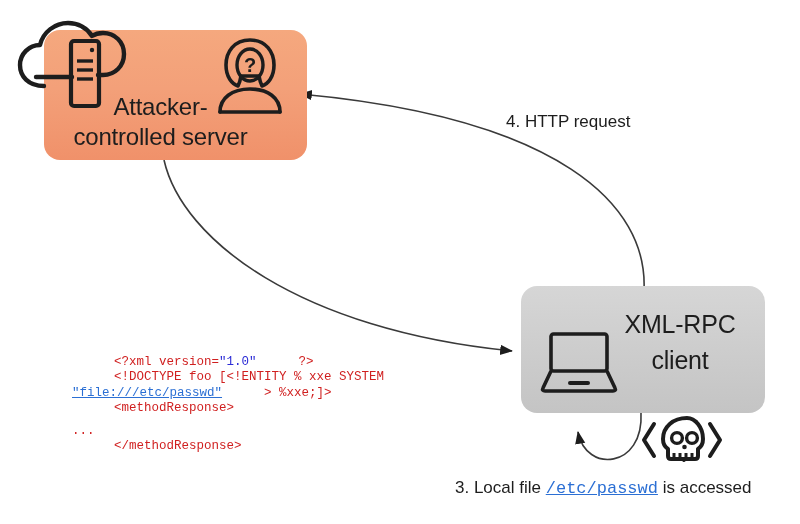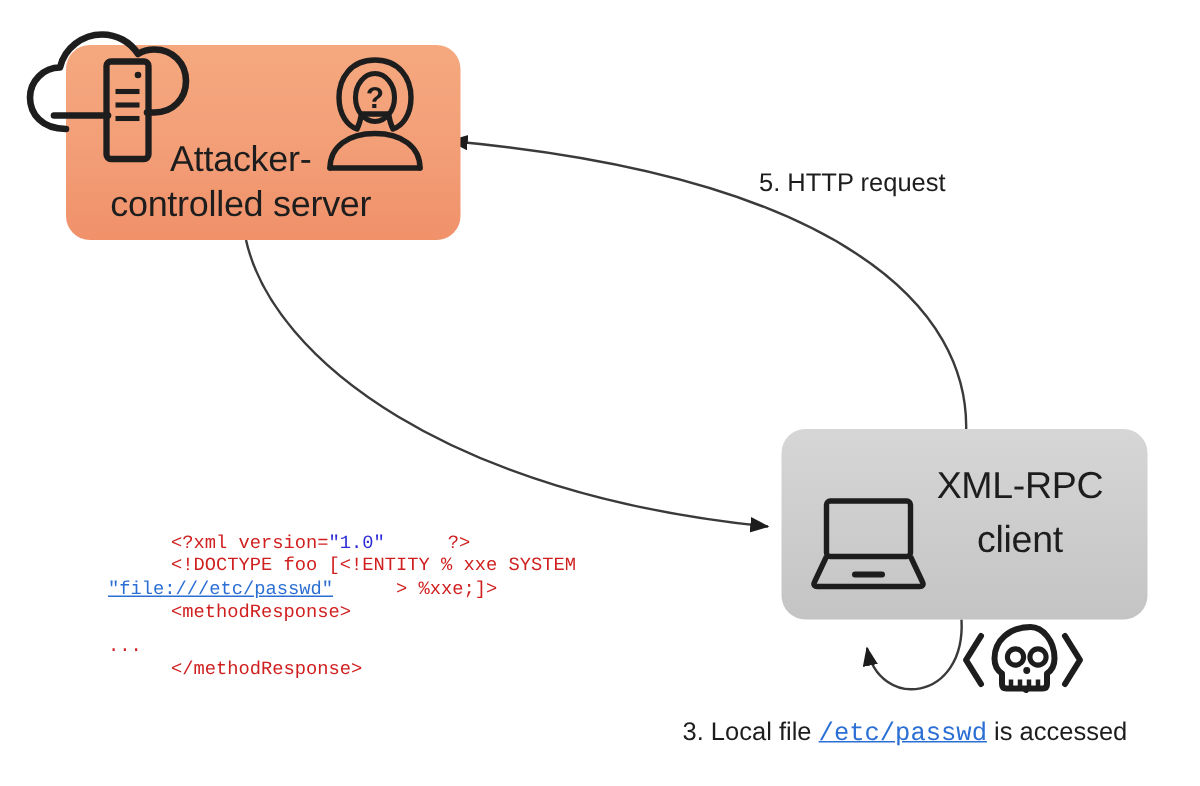--- a/index.html
+++ b/index.html
@@ -174,20 +174,20 @@
     <circle cx="44.5" cy="33" r="2.3" fill="#1d1d1d"></circle>
     <line x1="34" y1="39" x2="34" y2="45" stroke="#1d1d1d" stroke-width="3"></line>
     <line x1="40" y1="39" x2="40" y2="45" stroke="#1d1d1d" stroke-width="3"></line>
     <line x1="46" y1="39" x2="46" y2="45" stroke="#1d1d1d" stroke-width="3"></line>
     <line x1="52" y1="39" x2="52" y2="45" stroke="#1d1d1d" stroke-width="3"></line>
   </svg>
 
   <div class="node-label" id="client-label">XML-RPC
 client</div>
 
-  <div class="txt" id="step1-label">5. HTTP request</div>
+  <div class="txt" id="step1-label">4. HTTP request</div>
 
 
   <div class="txt" id="step3-label"><span>3. Local file </span><span class="mono-link">/etc/passwd</span><span> is accessed</span></div>
 
   <div id="code-block"><span class="line"><span class="r">&lt;?xml version=</span><span class="b">"1.0"</span><span class="r">?&gt;</span></span><span class="line r">&lt;!DOCTYPE foo [&lt;!ENTITY % xxe SYSTEM</span><span class="line"><span class="lnk">"file:///etc/passwd"</span><span class="r">&gt; %xxe;]&gt;</span></span><span class="line r">&lt;methodResponse&gt;</span><span class="gap"></span><span class="line dots">...</span><span class="line r">&lt;/methodResponse&gt;</span></div>
 
 </div>
 
 </body></html>

